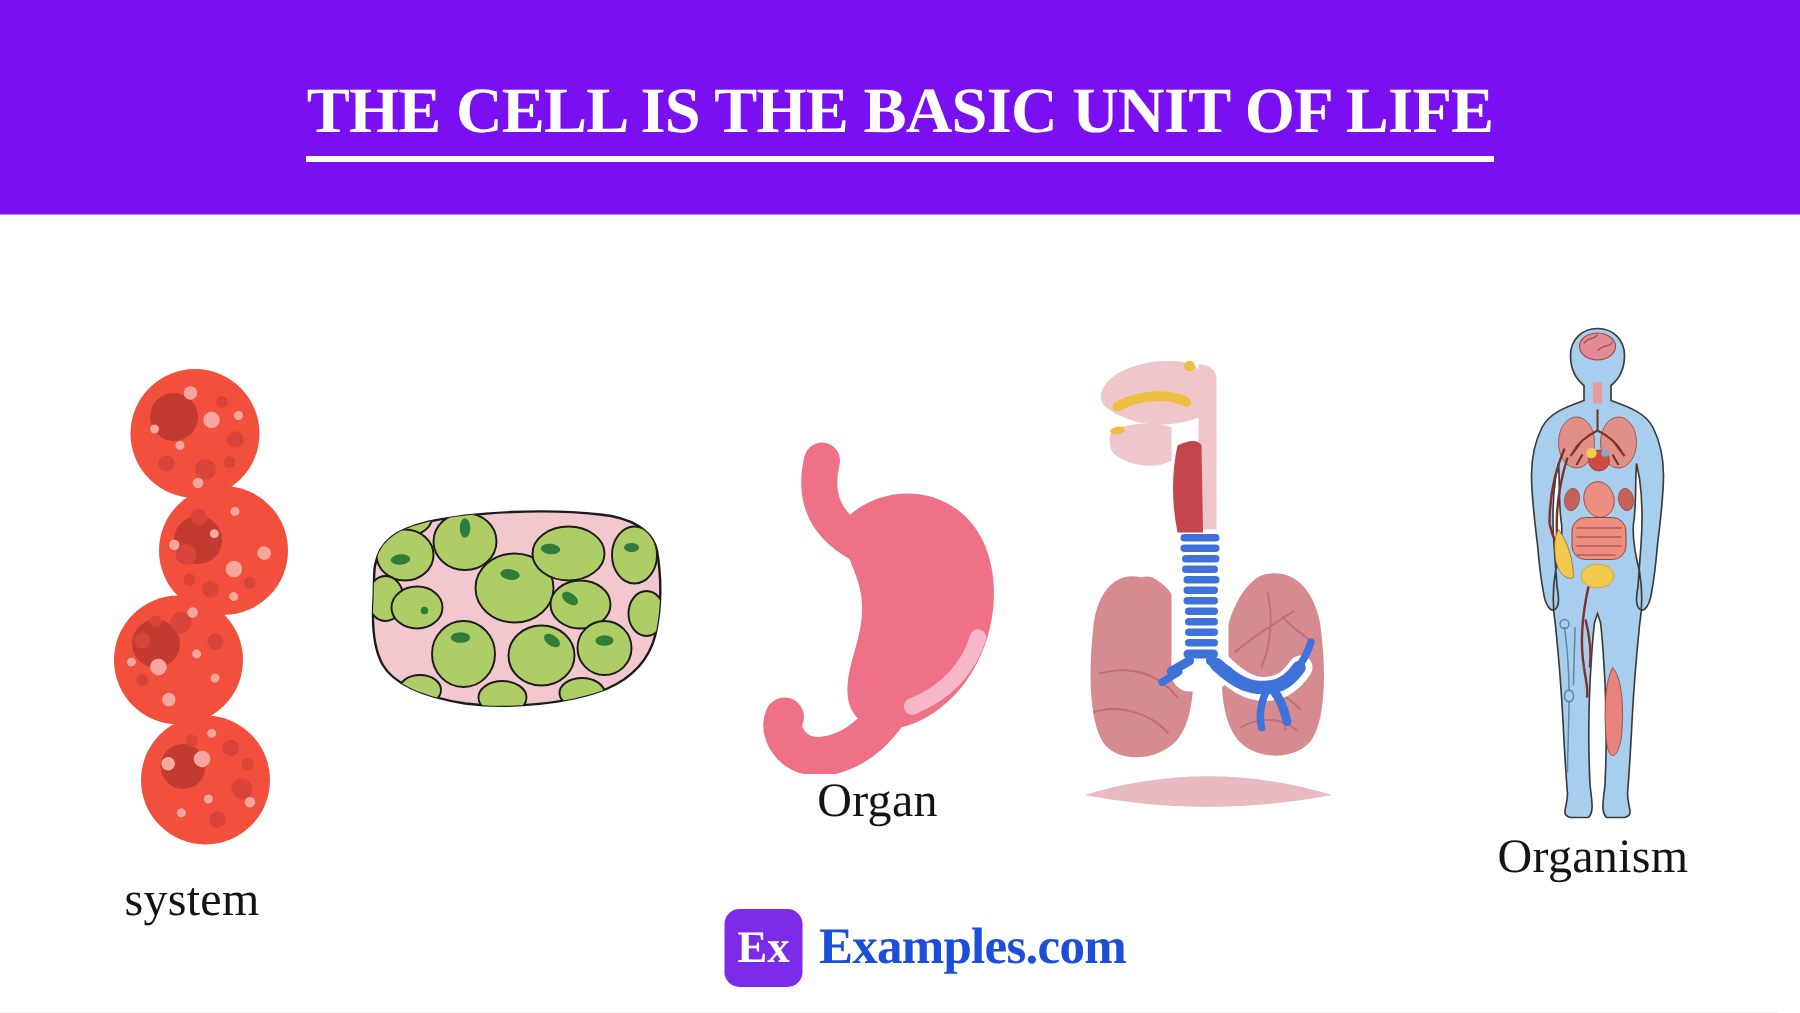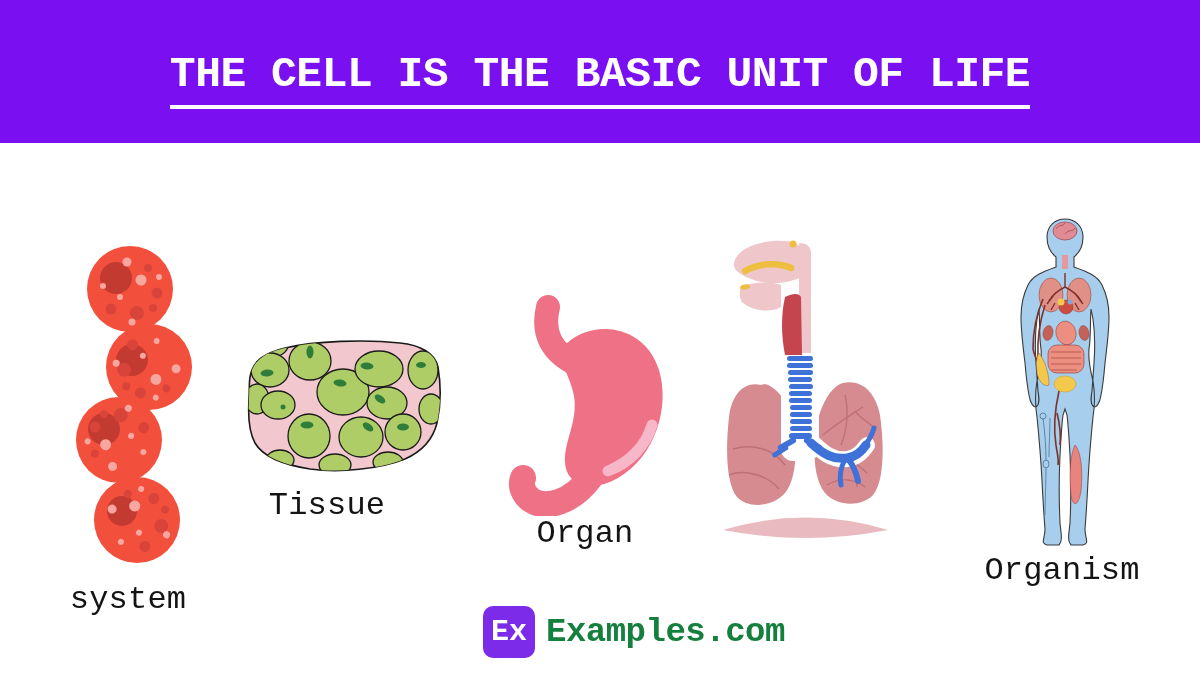--- a/index.html
+++ b/index.html
@@ -1,18 +1,18 @@
 <!DOCTYPE html>
 <html><head>
 <meta charset="utf-8">
 <style>
   html,body{margin:0;padding:0;background:#e9e9e9;}
   .canvas{
     position:relative;width:1200px;height:675px;background:#ffffff;
-    overflow:hidden;font-family:Liberation Mono, monospace;
+    overflow:hidden;font-family:Liberation Serif, serif;
     margin:0 auto;
   }
   
   .banner{
     position:absolute;left:0;top:0;width:1200px;height:143px;
     background:#7A10F2;display:flex;align-items:center;justify-content:center;
   }
   .banner h1{margin:0;padding-top:6px;}
   .title-underline{
     color:#ffffff;font-size:43px;font-weight:bold;letter-spacing:-.5px;
@@ -24,21 +24,21 @@
     position:absolute;transform:translateX(-50%);
     font-size:32px;color:#141414;white-space:nowrap;letter-spacing:.2px;
   }
   
   .logo{position:absolute;left:452px;top:606px;display:flex;align-items:center;padding-left:31px;}
   .logo-badge{
     width:52px;height:52px;background:#7C2BE9;border-radius:10px;
     color:#ffffff;font-size:30px;font-weight:bold;
     display:flex;align-items:center;justify-content:center;
   }
-  .logo-text{margin-left:11px;color:#15803d;font-size:34px;font-weight:bold;letter-spacing:-.5px;}
+  .logo-text{margin-left:11px;color:#1d4ed8;font-size:34px;font-weight:bold;letter-spacing:-.5px;}
 </style>
 </head>
 <body>
 
 <div class="canvas">
 
   <header class="banner">
     <h1><span class="title-underline">THE CELL IS THE BASIC UNIT OF LIFE</span></h1>
   </header>
 
@@ -116,21 +116,20 @@
         <ellipse cx="122" cy="31" rx="6.5" ry="3.5" transform="rotate(5 122 31)"></ellipse>
         <ellipse cx="135" cy="64" rx="6" ry="3.5" transform="rotate(35 135 64)"></ellipse>
         <ellipse cx="176" cy="30" rx="5" ry="3"></ellipse>
         <circle cx="38" cy="72" r="2.5"></circle>
         <ellipse cx="62" cy="90" rx="6.5" ry="3.5"></ellipse>
         <ellipse cx="123" cy="92" rx="6" ry="3.5" transform="rotate(35 123 92)"></ellipse>
         <ellipse cx="158" cy="92" rx="6" ry="3.5"></ellipse>
       </g>
     </svg>
   </figure>
-  <figcaption class="stage-label" style="left:327px;top:487px">Tissue</figcaption>
 
   <figure class="illu" style="left:498px;top:294px;margin:0">
     <svg width="175" height="222" viewBox="0 0 175 222">
       <path d="M50 13 C44 38,52 58,80 71" fill="none" stroke="#EE7186" stroke-width="24" stroke-linecap="round"></path>
       <path d="M92 184 C74 208,48 216,33 206 C25 200,22 191,25 184" fill="none" stroke="#EE7186" stroke-width="26" stroke-linecap="round"></path>
       <path d="M64 54 C90 24,146 28,161 76 C172 112,158 162,120 184
                C94 199,68 192,67 168 C66 147,80 128,76 102 C73 84,62 72,64 54 Z" fill="#EE7186"></path>
       <path d="M110 177 C133 168,148 151,154 131" fill="none" stroke="#F8B7C9" stroke-width="11" stroke-linecap="round"></path>
     </svg>
   </figure>

